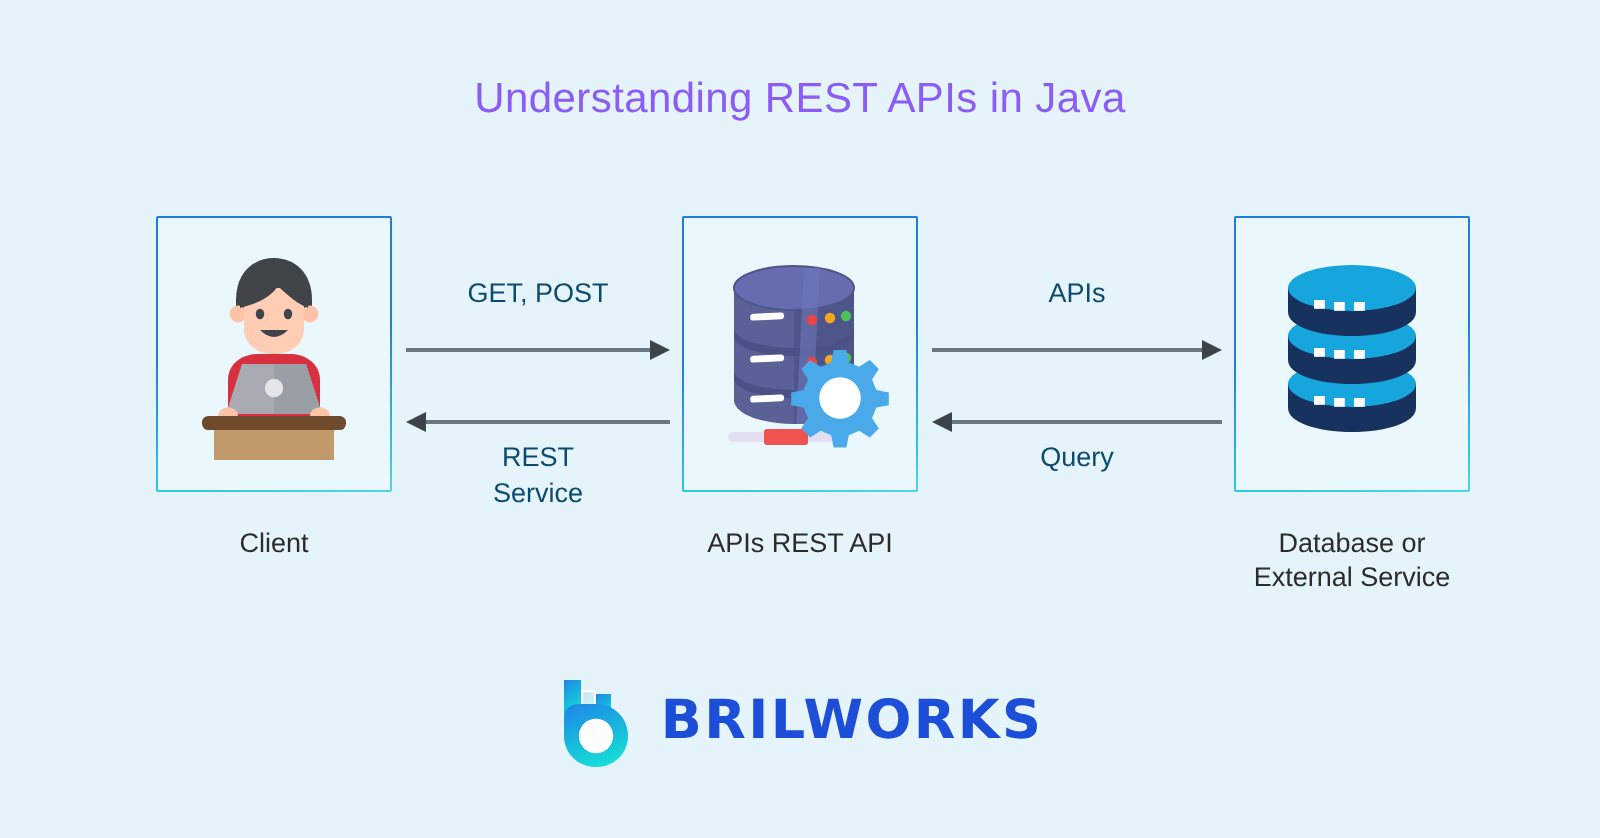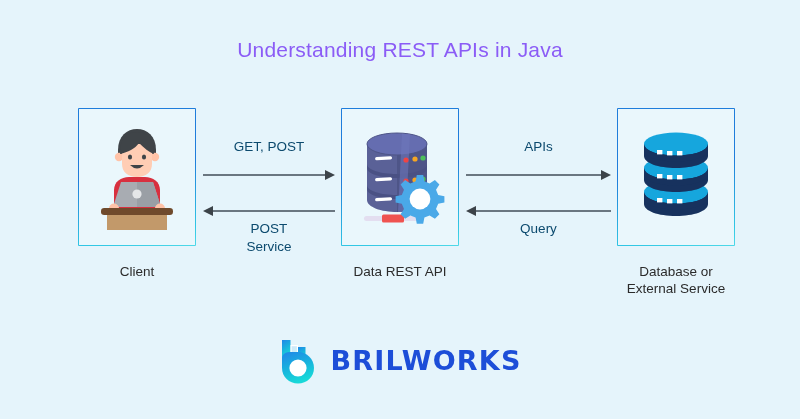--- a/index.html
+++ b/index.html
@@ -198,21 +198,21 @@
     <div class="arrow-label label-above">GET, POST</div>
     <div class="arrow-row forward">
       <div class="arrow-line"></div>
       <div class="arrow-head"></div>
     </div>
     <div class="arrow-row backward">
       <div class="arrow-line"></div>
       <div class="arrow-head"></div>
     </div>
     <div class="arrow-label label-below">
-      <div>POST</div>
+      <div>REST</div>
       <div>Service</div>
     </div>
   </div>
 
   <div class="node node-api">
     <div class="node-box">
       <svg class="client-art" viewBox="0 0 100 106">
 
         <path d="M17 20 L77 20 L77 76 C77 83 63 88 47 88 C31 88 17 83 17 76 Z" fill="#5a6197"></path>
 
@@ -242,21 +242,21 @@
 
         <rect x="14" y="92" width="58" height="5" rx="2.5" fill="#e3def0"></rect>
         <rect x="32" y="90.5" width="22" height="8" rx="1.5" fill="#ef5350"></rect>
 
         <g transform="translate(70,75)">
           <path d="M-3.2,-24 L3.2,-24 L4.4,-17.8 L9.6,-15.6 L14.9,-19 L19.4,-14.5 L16,-9.2 L18.2,-4 L24.4,-2.8 L24.4,3.6 L18.2,4.8 L16,10 L19.4,15.3 L14.9,19.8 L9.6,16.4 L4.4,18.6 L3.2,24.8 L-3.2,24.8 L-4.4,18.6 L-9.6,16.4 L-14.9,19.8 L-19.4,15.3 L-16,10 L-18.2,4.8 L-24.4,3.6 L-24.4,-2.8 L-18.2,-4 L-16,-9.2 L-19.4,-14.5 L-14.9,-19 L-9.6,-15.6 L-4.4,-17.8 Z" fill="#4aa9e8"></path>
           <circle cx="0" cy="0" r="10.4" fill="#ffffff"></circle>
         </g>
       </svg>
     </div>
-    <div class="node-label">Data REST API</div>
+    <div class="node-label">APIs REST API</div>
   </div>
 
   <div class="arrow-group arrows-right">
     <div class="arrow-label label-above">APIs</div>
     <div class="arrow-row forward">
       <div class="arrow-line"></div>
       <div class="arrow-head"></div>
     </div>
     <div class="arrow-row backward">
       <div class="arrow-line"></div>

